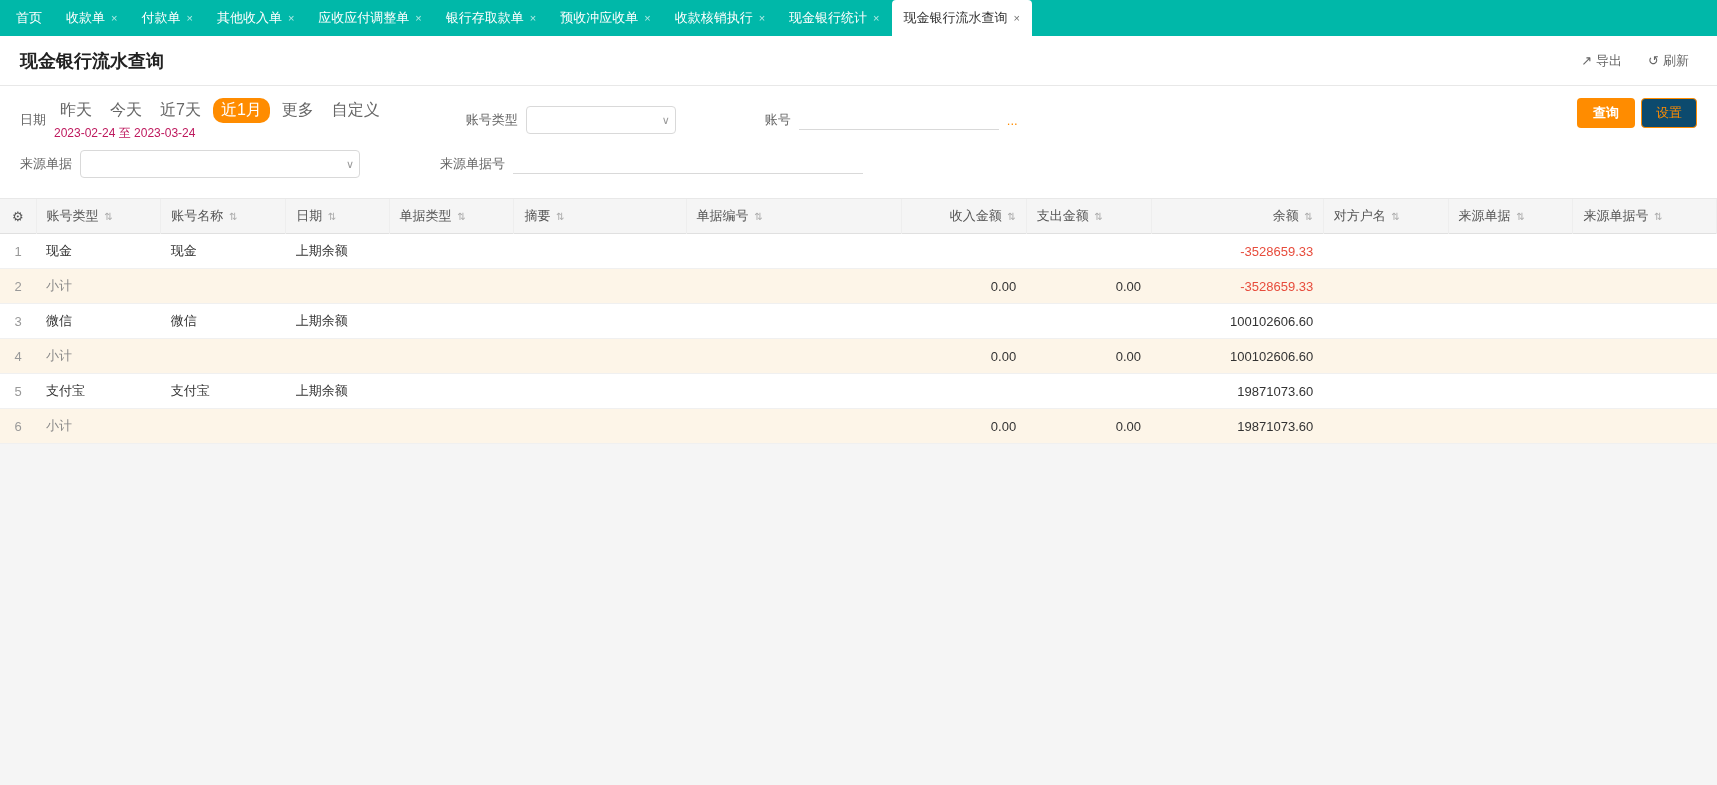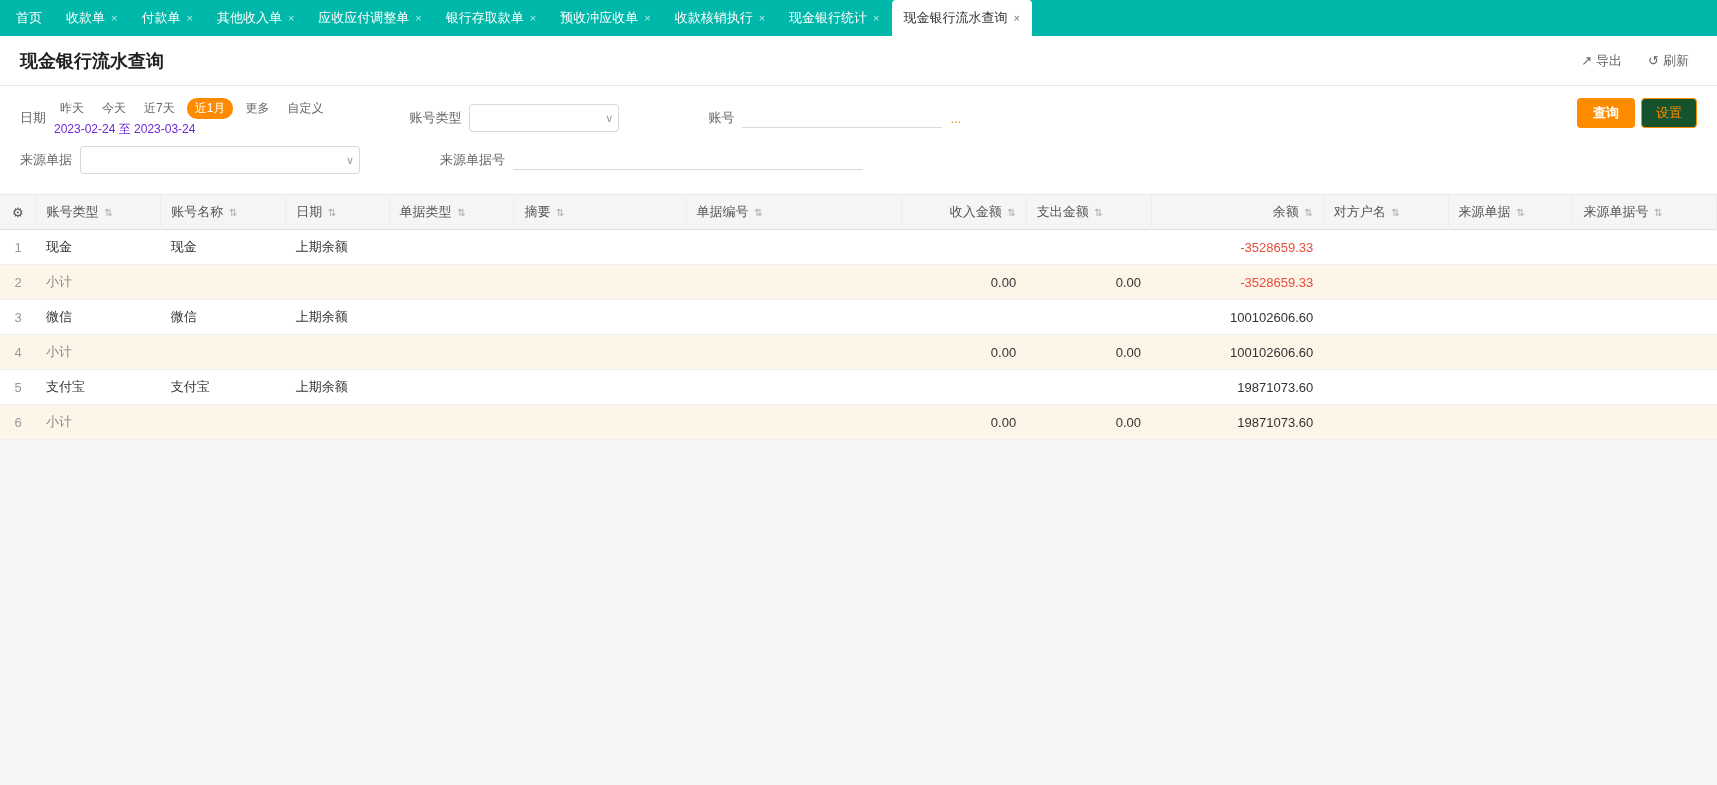--- a/index.html
+++ b/index.html
@@ -63,26 +63,26 @@
       margin-bottom: 8px;
     }
     .filter-item {
       display: flex;
       align-items: center;
       gap: 8px;
     }
     .filter-label { color: #666; white-space: nowrap; font-size: 13px; }
     .date-shortcuts { display: flex; align-items: center; gap: 6px; }
     .date-btn {
-      padding: 2px 6px; cursor: pointer; color: #666; font-size: 12px; border-radius: 3px;
+      padding: 2px 6px; cursor: pointer; color: #666; font-size: 16px; border-radius: 3px;
     }
     .date-btn.active {
       background: #ff8c00; color: #fff; border-radius: 10px; padding: 2px 8px;
     }
-    .date-range { font-size: 12px; color: #6d28d9; margin-top: 2px; }
+    .date-range { font-size: 12px; color: #be185d; margin-top: 2px; }
     .filter-select {
       border: 1px solid #d9d9d9; border-radius: 4px; padding: 4px 24px 4px 8px;
       font-size: 13px; outline: none; height: 28px; min-width: 150px;
       appearance: none; background: #fff; cursor: pointer; position: relative;
     }
     .select-wrapper {
       position: relative; display: inline-block;
     }
     .select-wrapper::after {
       content: '∨'; position: absolute; right: 6px; top: 50%; transform: translateY(-50%);
@@ -91,21 +91,21 @@
     .account-input {
       border: none; border-bottom: 1px solid #d9d9d9; padding: 2px 4px;
       font-size: 13px; outline: none; min-width: 200px;
     }
     .more-btn { color: #ff8c00; cursor: pointer; font-size: 13px; }
     .query-btn {
       background: #ff8c00; color: #fff; border: none; border-radius: 4px;
       padding: 6px 16px; cursor: pointer; font-size: 13px; font-weight: bold;
     }
     .setting-btn {
-      background: #14532d; color: #ff8c00; border: 1px solid #ff8c00; border-radius: 4px;
+      background: #0c4a6e; color: #ff8c00; border: 1px solid #ff8c00; border-radius: 4px;
       padding: 5px 14px; cursor: pointer; font-size: 13px;
     }
     .collapse-bar {
       text-align: center; padding: 6px; color: #00b8a9; cursor: pointer; font-size: 12px;
     }
 
     
     .table-container {
       background: #fff;
       margin: 0;

